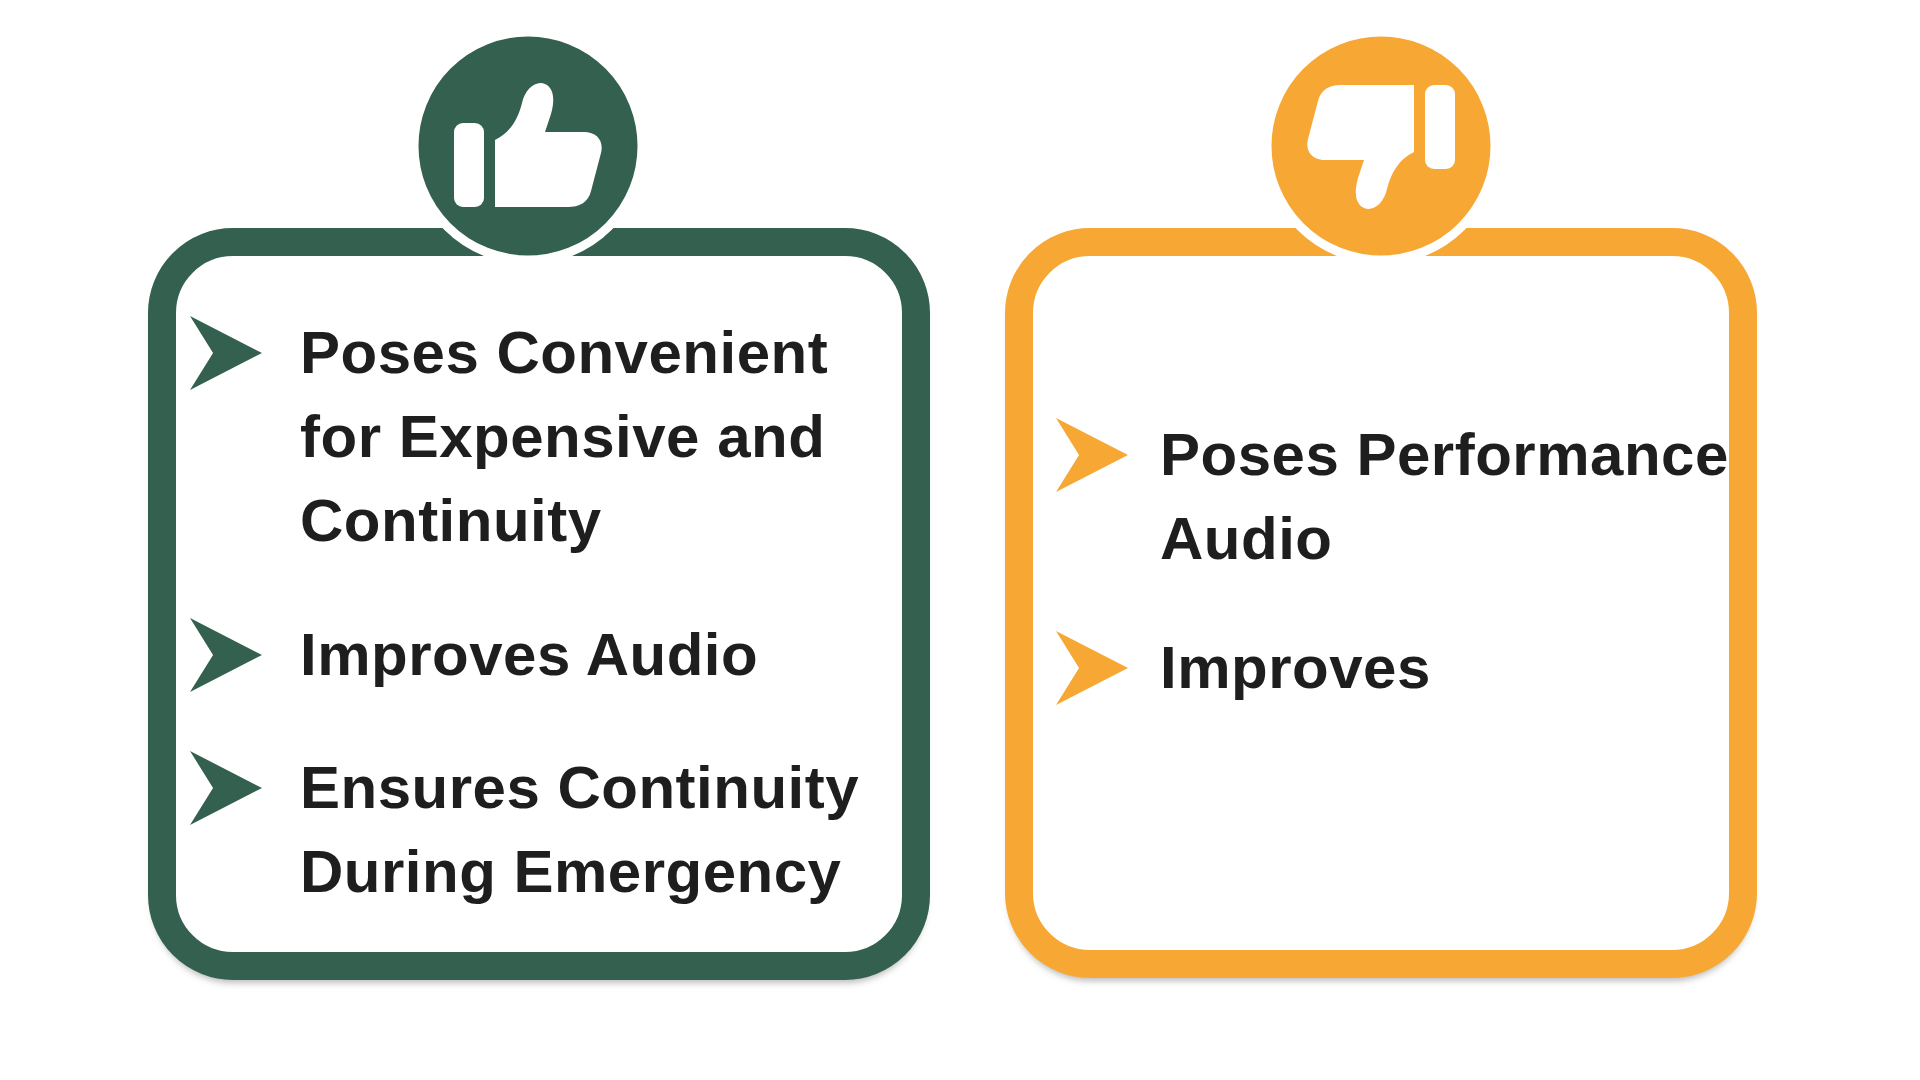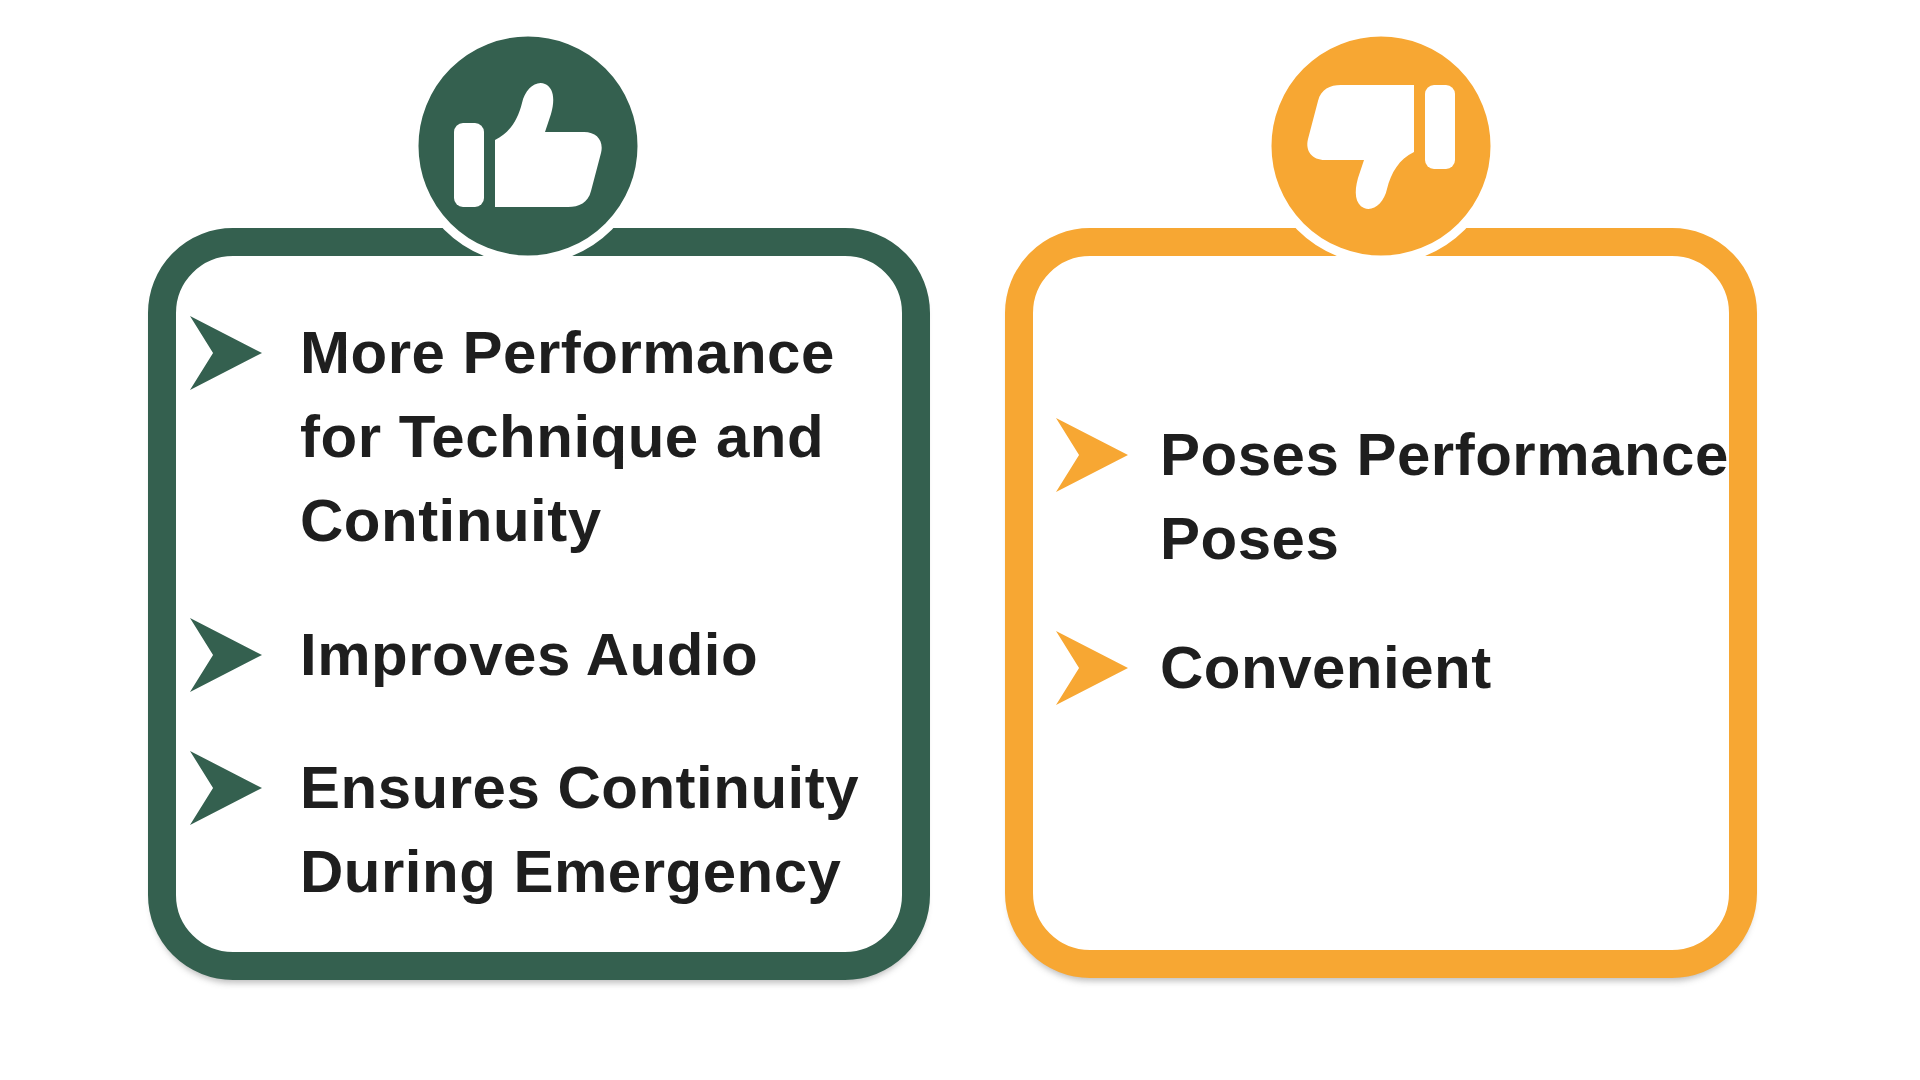--- a/index.html
+++ b/index.html
@@ -68,22 +68,22 @@
 </style>
 </head>
 <body>
 
 <div class="canvas">
 
   <div class="card pros">
     <div class="item item-1">
       <span class="arrow"></span>
       <div class="lines">
-        <div class="line">More Performance</div>
-        <div class="line">for Technique and</div>
+        <div class="line">Poses Convenient</div>
+        <div class="line">for Expensive and</div>
         <div class="line">Continuity</div>
       </div>
     </div>
     <div class="item item-3">
       <span class="arrow"></span>
       <div class="lines">
         <div class="line">Ensures Continuity</div>
         <div class="line">During Emergency</div>
       </div>
     </div>
@@ -93,27 +93,27 @@
         <div class="line">Improves Audio</div>
       </div>
     </div>
   </div>
 
   <div class="card cons">
     <div class="item item-1">
       <span class="arrow"></span>
       <div class="lines">
         <div class="line">Poses Performance</div>
-        <div class="line">Poses</div>
+        <div class="line">Audio</div>
       </div>
     </div>
     <div class="item item-2">
       <span class="arrow"></span>
       <div class="lines">
-        <div class="line">Convenient</div>
+        <div class="line">Improves</div>
       </div>
     </div>
   </div>
 
   <div class="badge pros-badge">
     <svg width="260" height="260" viewBox="0 0 260 260">
       <circle cx="130" cy="130" r="114" fill="var(--color-green)" stroke="var(--color-white)" stroke-width="9"></circle>
       <g fill="var(--color-white)">
         <rect x="56" y="107" width="30" height="84" rx="9"></rect>
         <path d="M97 191

